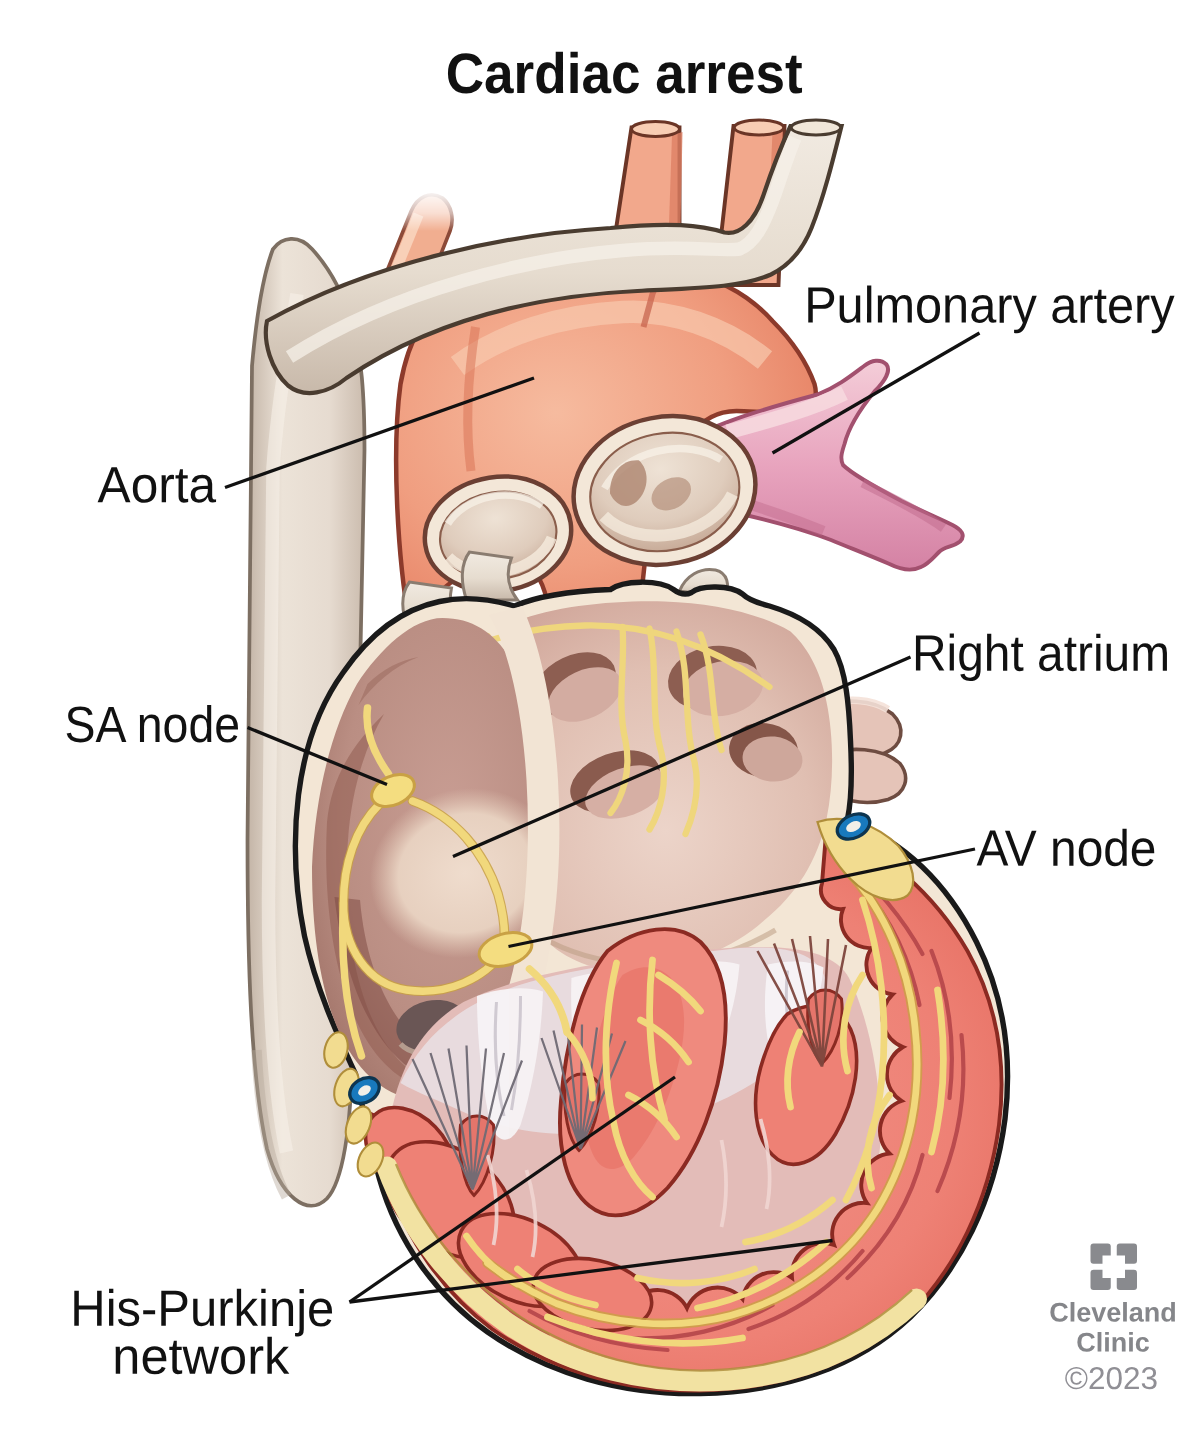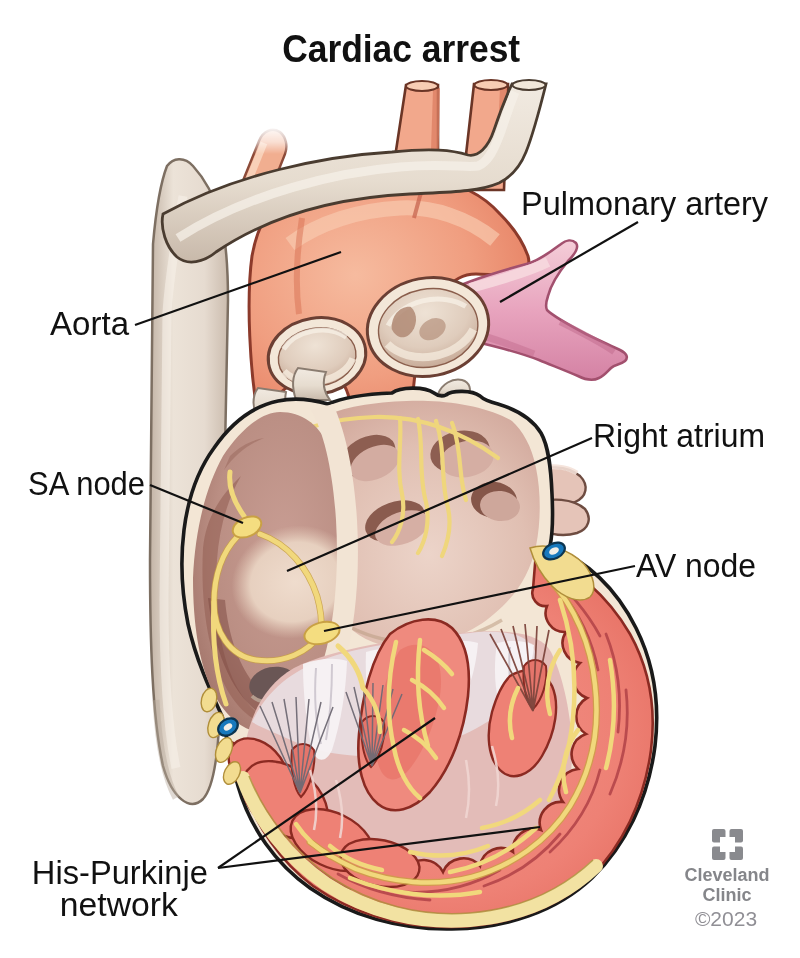--- a/index.html
+++ b/index.html
@@ -1,16 +1,16 @@
 <!DOCTYPE html>
 <html><head>
 <meta charset="utf-8">
 <style>
 html,body{margin:0;padding:0;background:#fff;}
-#page{width:696px;height:958px;position:relative;font-family:"Liberation Sans",sans-serif;}
+#page{width:696px;height:958px;position:relative;font-family:"Liberation Sans",sans-serif;margin-left:15px;}
 svg{position:absolute;top:0;left:0;}
 </style>
 </head>
 <body>
 <div id="page">
 <svg width="800" height="958" viewBox="0 0 800 958">
 <defs>
 <linearGradient id="svcG" x1="0" y1="0" x2="1" y2="0">
  <stop offset="0" stop-color="#c3b4a6"></stop>
           <stop offset="0.3" stop-color="#ece3d8"></stop>

